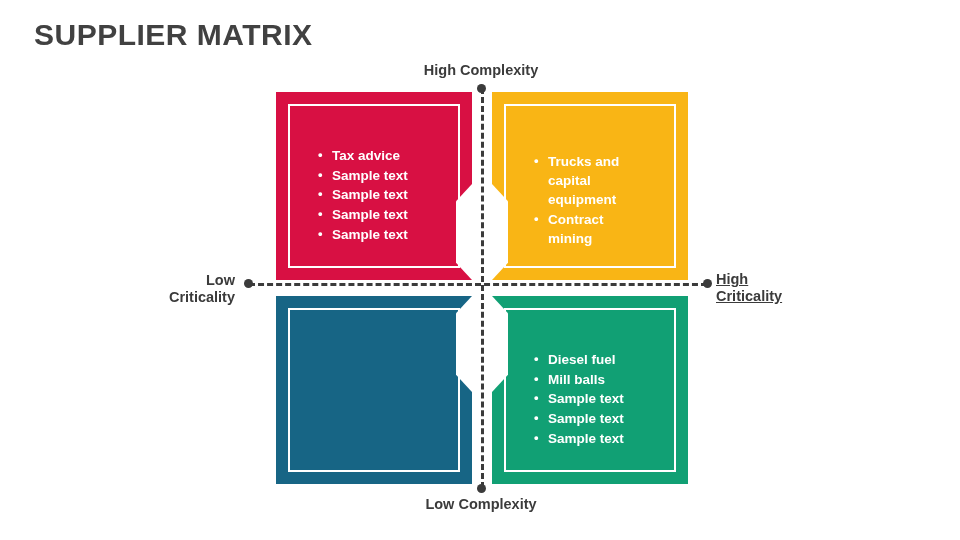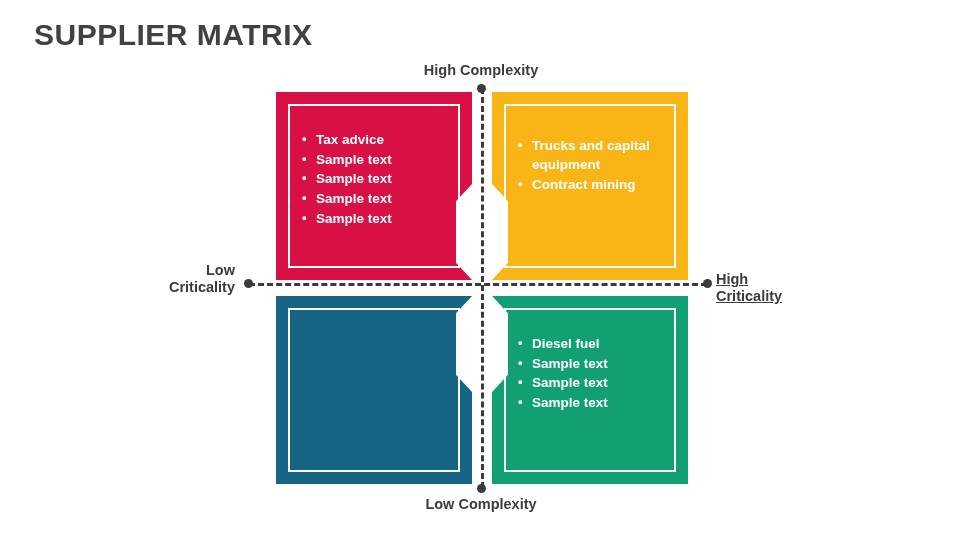--- a/index.html
+++ b/index.html
@@ -104,21 +104,21 @@
   #quad-br .notch { left: 0px; top: 0px;
     clip-path: polygon(0% 0%, 100% 18%, 100% 82%, 0% 100%);
   }
 
   
   .bullets {
     position: absolute;
     left: 26px;
     top: 38px;
     right: 22px;
-    margin: 0;
+    margin: 16px;
     padding: 0;
     list-style: none;
     color: #ffffff;
     font-size: 13.5px;
     font-weight: bold;
     line-height: 19.2px;
   }
   .bullets.tight { top: 44px; }
   .bullets li {
     position: relative;
@@ -170,21 +170,21 @@
   .axis-label {
     position: absolute;
     color: #3B3B3B;
     font-size: 14.5px;
     font-weight: bold;
     line-height: 17px;
     white-space: nowrap;
   }
   #label-top    { left: 0; top: 62px; width: 962px; text-align: center; }
   #label-bottom { left: 0; top: 496px; width: 962px; text-align: center; }
-  #label-left   { right: 725px; top: 262px; text-align: right; white-space: normal; width: 160px; }
+  #label-left   { right: 725px; top: 272px; text-align: right; white-space: normal; width: 160px; }
   #label-right  { left: 716px; top: 271px; text-align: left; white-space: normal; width: 170px; text-decoration: underline; }
 </style>
 </head>
 <body>
 
 <div id="slide">
 
   <div id="page-title" style="color: rgb(65, 65, 65);">SUPPLIER MATRIX</div>
 
   <div id="matrix">
@@ -219,20 +219,21 @@
       <ul class="bullets" id="list-bl">
         </ul>
     </div>
 
     <div class="quad" id="quad-br">
       <div class="panel" style="background: rgb(17, 160, 116);"></div>
       <div class="inner-border"></div>
       <div class="notch"></div>
       <ul class="bullets" id="list-br">
           <li>Diesel fuel</li>
+          <li>Mill balls</li>
           <li>Sample text</li>
           <li>Sample text</li>
           <li>Sample text</li>
         </ul>
     </div>
 
   </div>
 
   <div class="axis" id="axis-v"></div>
   <div class="axis" id="axis-h"></div>

